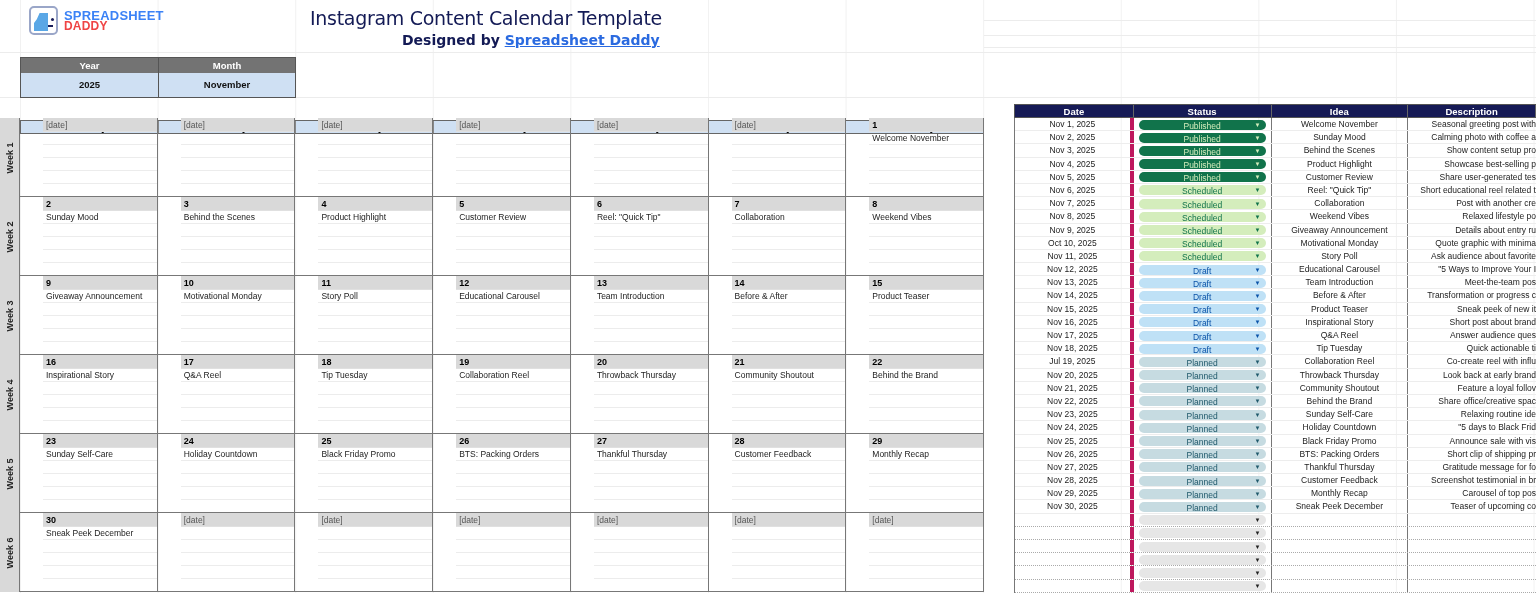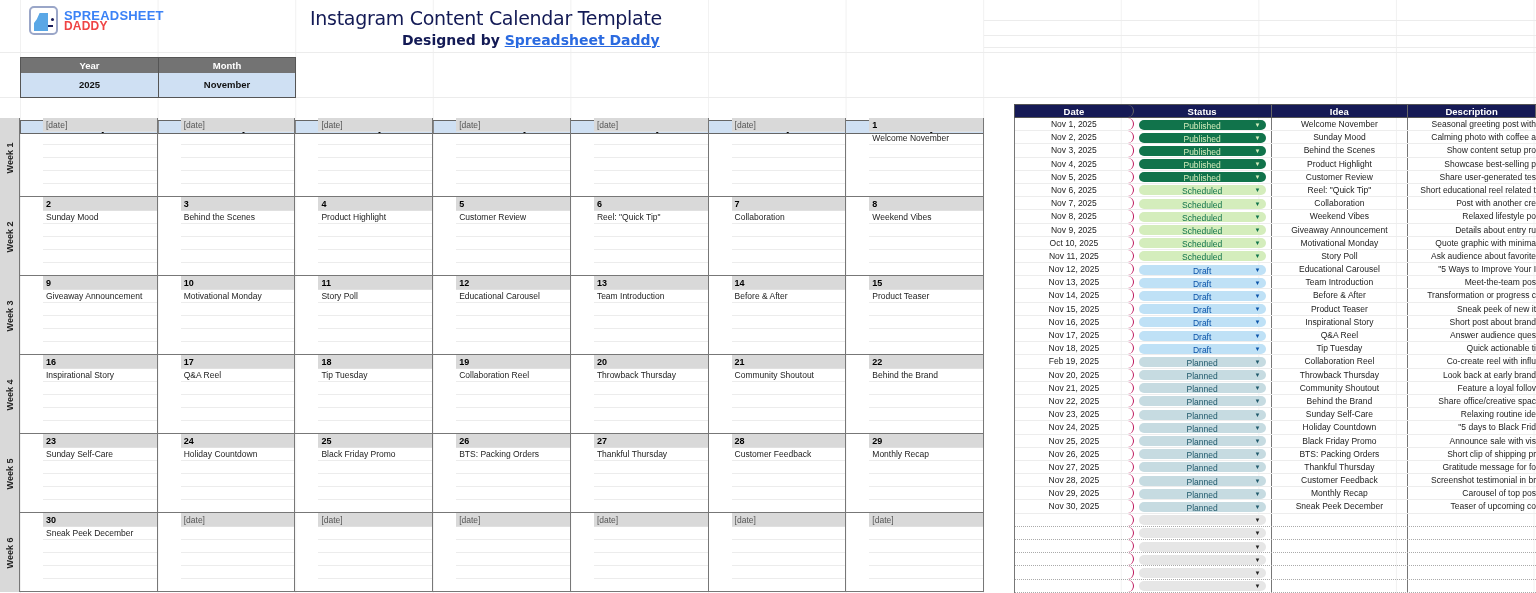--- a/index.html
+++ b/index.html
@@ -52,29 +52,29 @@
   .day:last-child { border-right: none; }
   .day-date { height: 14px; background: #d9d9d9; font-size: 8.5px; line-height: 14px; padding-left: 3px; color: #555; border-bottom: 1px solid #e0e0e0; }
   .day-date.num { font-weight: bold; color: #000; font-size: 9px; }
   .day-line { height: 13px; border-bottom: 1px solid #ececec; font-size: 8.5px; line-height: 13px; padding-left: 3px; color: #222; white-space: nowrap; overflow: hidden; }
   .day-line:last-child { border-bottom: none; }
 
   
   .tbl { position: absolute; left: 1014px; top: 104px; width: 522px; }
   .tbl-head { display: flex; height: 14px; background: #161a56; border: 1px solid #555; border-right: none; }
   .tbl-head div { color: #fff; font-size: 9.5px; font-weight: bold; text-align: center; line-height: 13px; border-right: 1px solid #666; }
-  .c-date { width: 119px; border-radius: 6px; }
+  .c-date { width: 119px; }
   .c-status { width: 138px; }
   .c-idea { width: 137px; }
   .c-desc { width: 128px; }
   .tbl-body { border-left: 1px solid #777; border-bottom: 1px solid #777; }
   .tr { display: flex; height: 13.2px; border-bottom: 1px solid #ededed; }
   .tr.empty { border-bottom: 1px dotted #aaa; }
   .tr div { font-size: 8.5px; line-height: 12.5px; text-align: center; white-space: nowrap; overflow: hidden; color: #222; }
-  .tr .c-date { border-right: 1px solid #be185d; }
+  .tr .c-date { border-right: 4px solid #be185d; }
   .tr .c-status { border-right: 1px solid #777; padding: 1.5px 5px; }
   .tr .c-idea { border-right: 1px solid #777; }
   .tr .c-desc { text-align: right; }
   .pill { height: 10px; border-radius: 6px; position: relative; font-size: 8.5px; line-height: 10px; text-align: center; }
   .pill .caret { position: absolute; right: 5px; top: 0; font-size: 6px; line-height: 10px; }
   .pill.published { background: #11734b; color: #d4edbc; }
   .pill.scheduled { background: #d4edbc; color: #11734b; }
   .pill.draft { background: #bfe1f6; color: #0a53a8; }
   .pill.planned { background: #c6dbe1; color: #215a6c; }
   .pill.blank { background: #e6e6e6; color: #222; }
@@ -660,21 +660,21 @@
       </div>
       <div class="tr">
         <div class="c-date">Nov 18, 2025</div>
         <div class="c-status">
           <div class="pill draft"><span>Draft</span><span class="caret">▼</span></div>
         </div>
         <div class="c-idea">Tip Tuesday</div>
         <div class="c-desc">Quick actionable ti</div>
       </div>
       <div class="tr">
-        <div class="c-date">Feb 19, 2025</div>
+        <div class="c-date">Jul 19, 2025</div>
         <div class="c-status">
           <div class="pill planned"><span>Planned</span><span class="caret">▼</span></div>
         </div>
         <div class="c-idea">Collaboration Reel</div>
         <div class="c-desc">Co-create reel with influ</div>
       </div>
       <div class="tr">
         <div class="c-date">Nov 20, 2025</div>
         <div class="c-status">
           <div class="pill planned"><span>Planned</span><span class="caret">▼</span></div>

